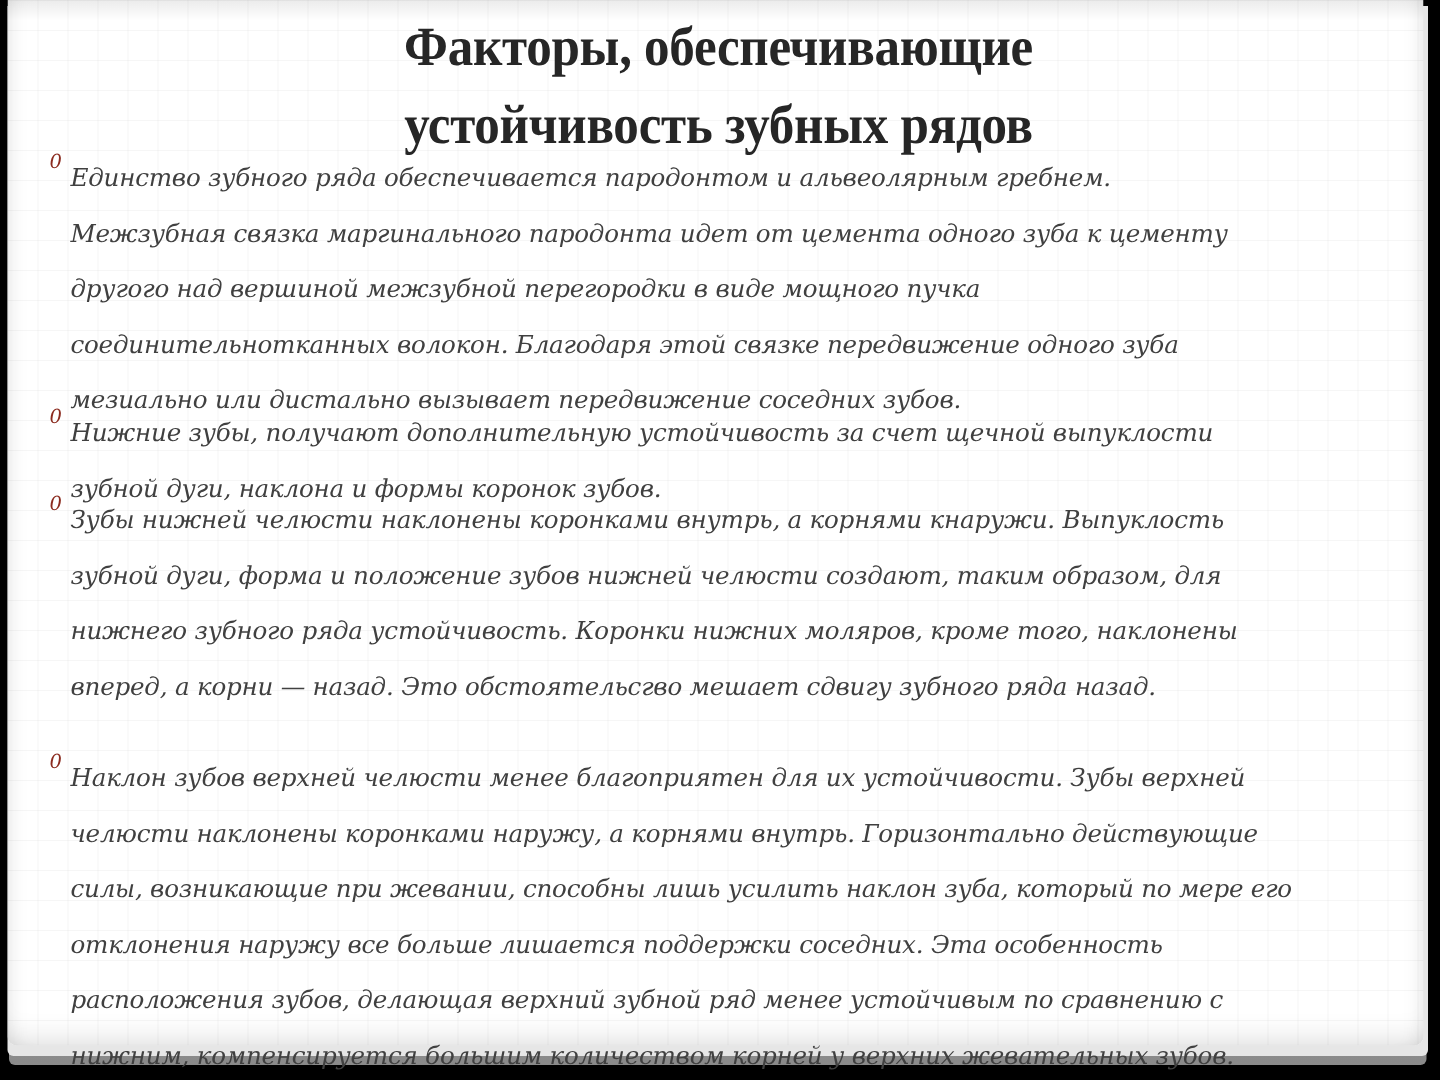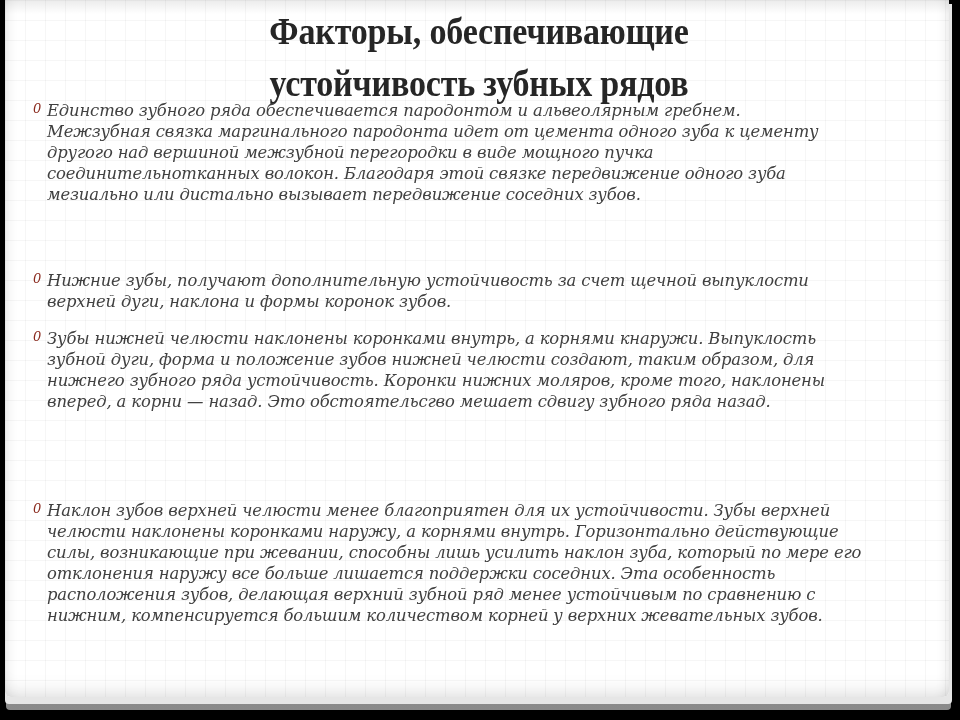--- a/index.html
+++ b/index.html
@@ -83,21 +83,21 @@
       top: 1px;
       font-family: "DejaVu Serif", serif;
       font-style: italic;
       font-size: 13px;
       color: #8b2b1f;
     }
     .bullet-text {
       font-family: "DejaVu Serif", serif;
       font-style: italic;
       font-size: 16.4px;
-      line-height: 21px;
+      line-height: 37px;
       color: #404040;
       letter-spacing: -0.15px;
     }
     .b1 { position: absolute; top: 0; left: 0; width: 800px; }
     .b2 { position: absolute; top: 170px; left: 0; width: 780px; }
     .b3 { position: absolute; top: 228px; left: 0; width: 820px; }
     .b4 { position: absolute; top: 400px; left: 0; width: 820px; }
   </style>
 </head>
 <body>
@@ -112,21 +112,21 @@
     </div>
 
     <div class="content">
       <div class="bullet b1">
         <span class="bullet-marker">0</span>
         <div class="bullet-text">Единство зубного ряда обеспечивается  пародонтом и альвеолярным гребнем. Межзубная связка маргинального пародонта идет от цемента одного зуба к цементу другого над вершиной межзубной перегородки в виде мощного пучка соединительнотканных волокон. Благодаря этой связке передвижение одного зуба мезиально или дистально вызывает передвижение соседних зубов.</div>
       </div>
 
       <div class="bullet b2">
         <span class="bullet-marker">0</span>
-        <div class="bullet-text">Нижние зубы, получают дополнительную устойчивость за счет щечной выпуклости верхней дуги, наклона и формы коронок зубов.</div>
+        <div class="bullet-text">Нижние зубы, получают дополнительную устойчивость за счет щечной выпуклости зубной дуги, наклона и формы коронок зубов.</div>
       </div>
 
       <div class="bullet b3">
         <span class="bullet-marker">0</span>
         <div class="bullet-text">Зубы нижней челюсти наклонены коронками внутрь, а корнями кнаружи. Выпуклость зубной дуги, форма и положение зубов нижней челюсти создают, таким образом, для нижнего зубного ряда устойчивость. Коронки нижних моляров, кроме того, наклонены вперед, а корни — назад. Это обстоятельсгво мешает сдвигу зубного ряда назад.</div>
       </div>
 
       <div class="bullet b4">
         <span class="bullet-marker">0</span>
         <div class="bullet-text">Наклон зубов верхней челюсти менее благоприятен для их устойчивости. Зубы верхней челюсти наклонены коронками наружу, а корнями внутрь. Горизонтально действующие силы, возникающие при жевании, способны лишь усилить наклон зуба, который по мере его отклонения наружу все больше лишается поддержки соседних. Эта особенность расположения зубов, делающая верхний зубной ряд менее устойчивым по сравнению с нижним, компенсируется большим количеством корней у верхних жевательных зубов.</div>

